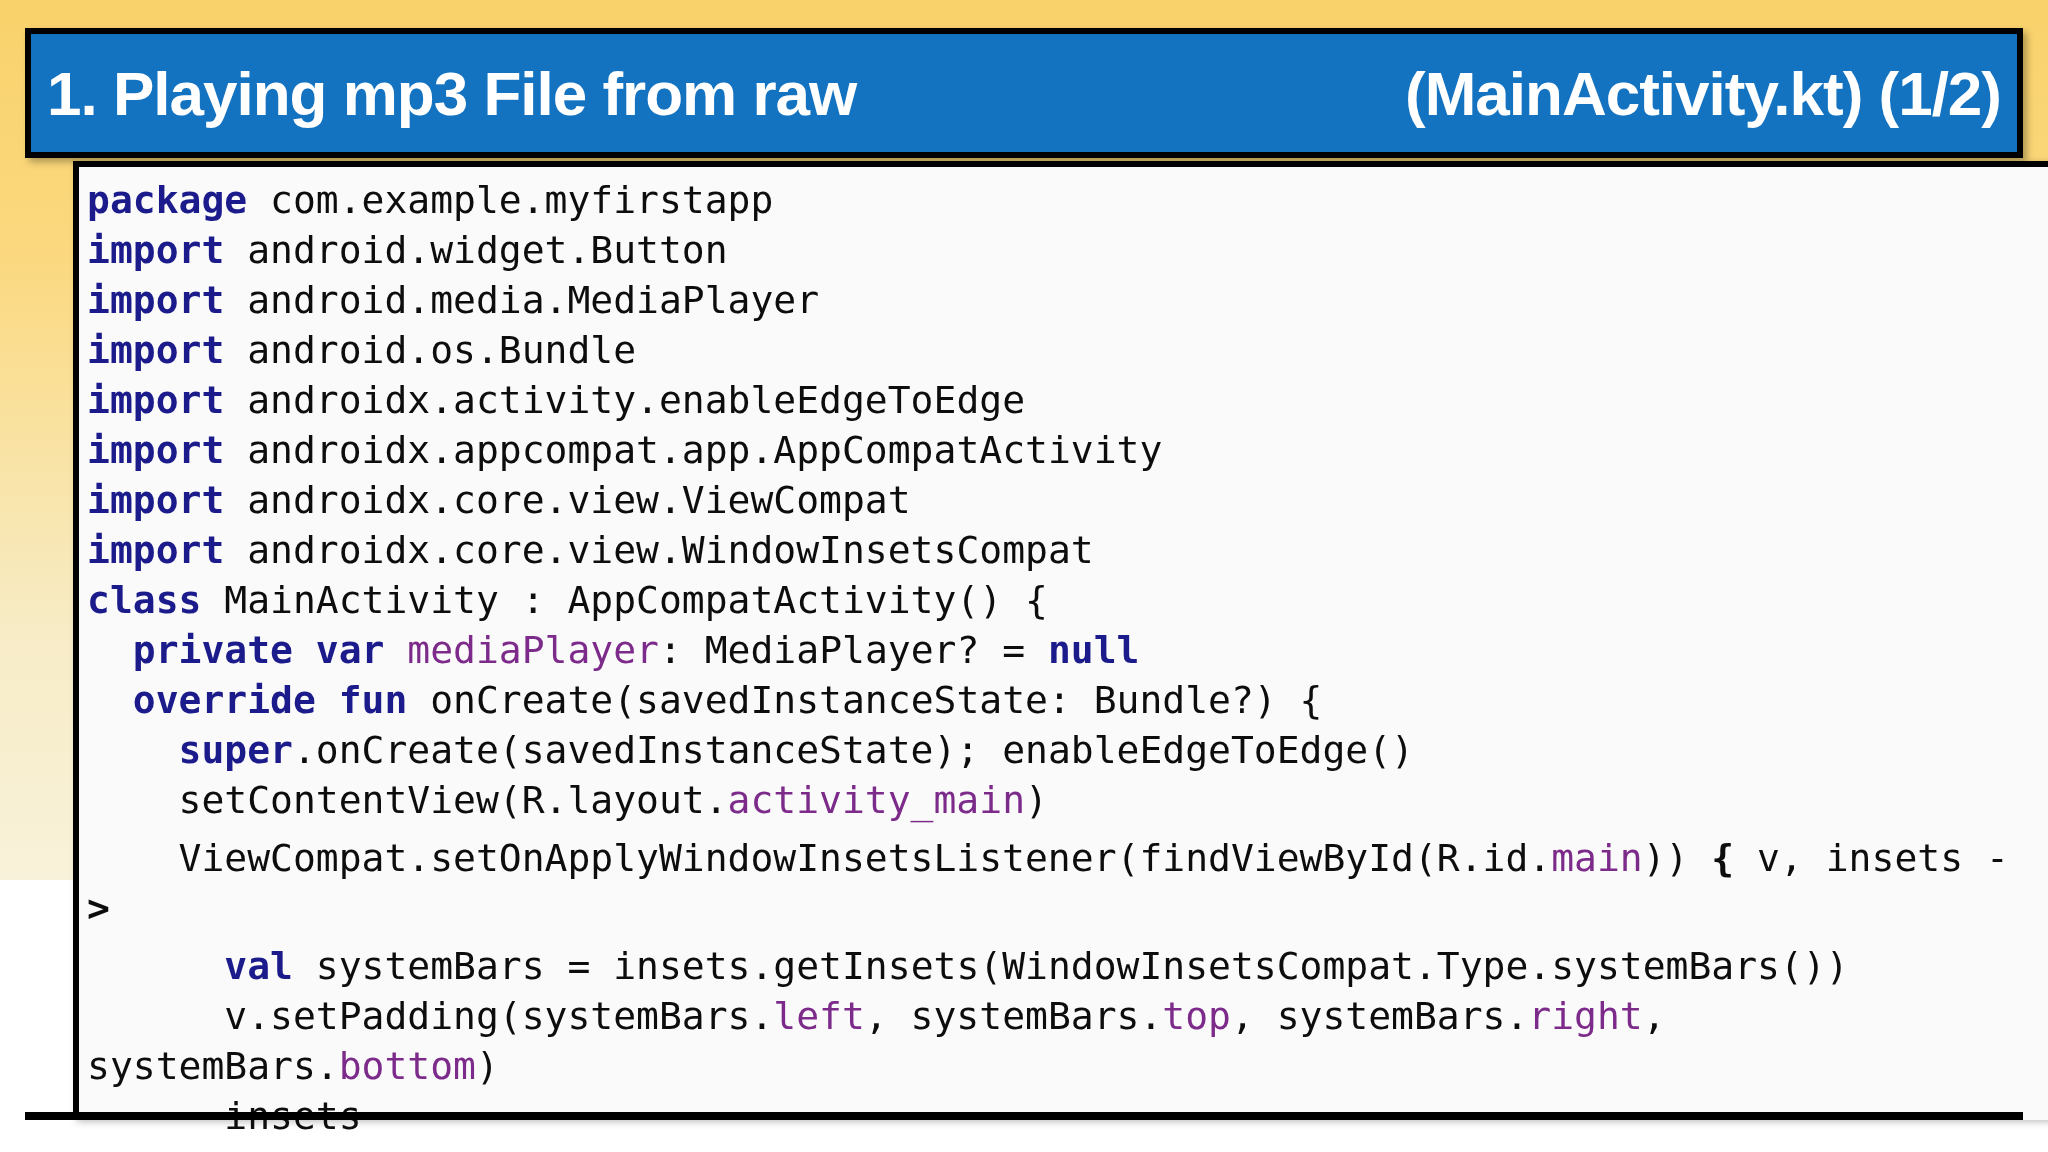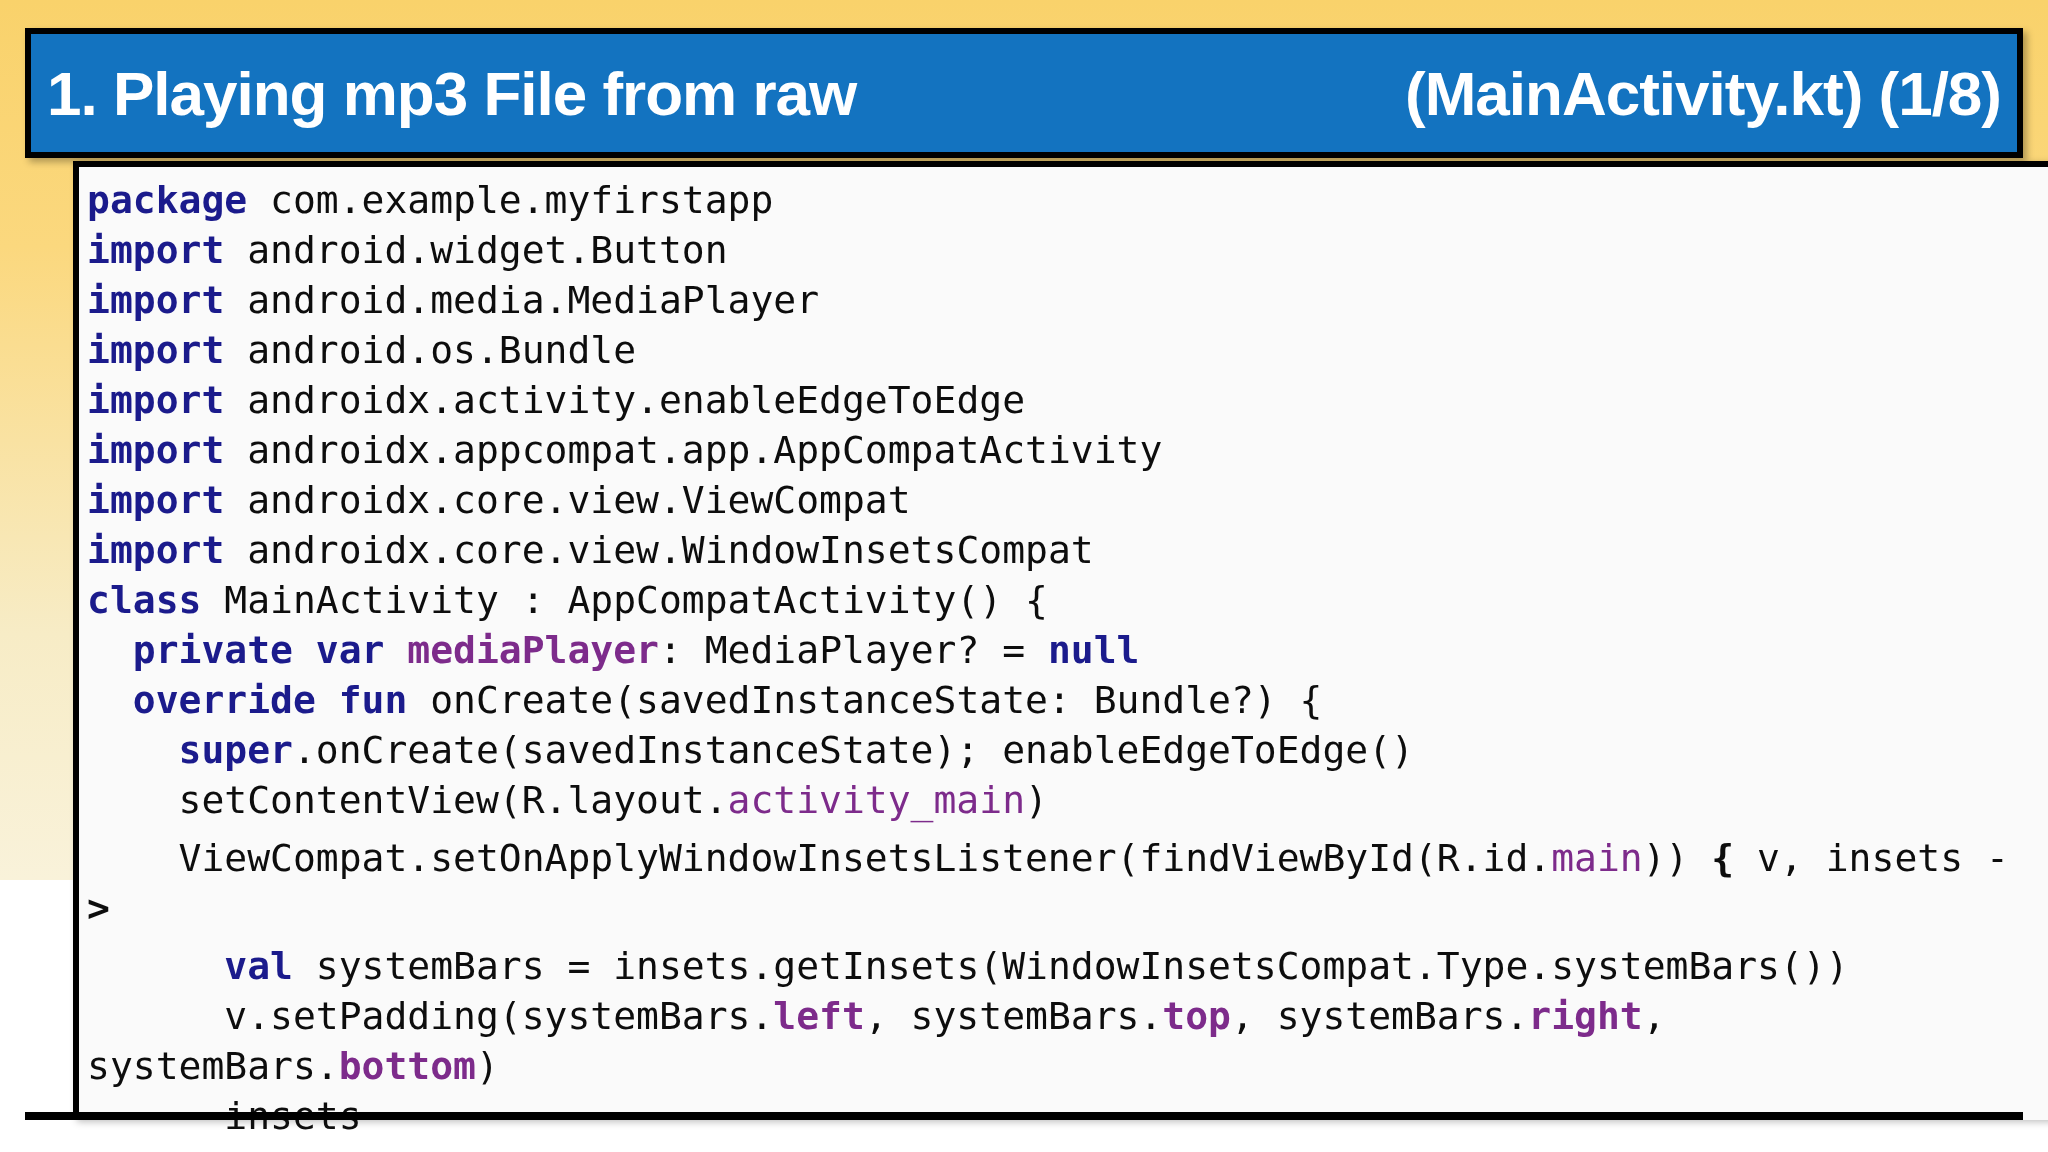--- a/index.html
+++ b/index.html
@@ -56,30 +56,30 @@
     padding: 8px 0 0 8px;
     font-family: "DejaVu Sans Mono", monospace;
     font-size: 38px;
     line-height: 50px;
     color: #0d0d0d;
     white-space: pre;
   }
   .row { height: 50px; }
   .row.gap { margin-top: 8px; }
   .s-kw     { color: var(--kw-color); font-weight: bold; }
-  .s-prop   { color: var(--prop-color); font-weight: bold; }
+  .s-prop   { color: var(--prop-color); font-weight: normal; }
   .s-propit { color: var(--prop-color); }
   .s-it     { }
   .s-b      { font-weight: bold; }
 </style>
 </head>
 <body>
 
 <div class="slide">
   <div class="titlebar" style="background: rgb(19, 115, 192);">
     <span>1. Playing mp3 File from raw</span>
-    <span>(MainActivity.kt) (1/8)</span>
+    <span>(MainActivity.kt) (1/2)</span>
   </div>
   <div class="codebox" style="background: rgb(250, 250, 250);">
     <pre class="code" id="code"><div class="row"><span class="s-kw">package</span><span class="s-p"> com.example.myfirstapp</span></div><div class="row"><span class="s-kw">import</span><span class="s-p"> android.widget.Button</span></div><div class="row"><span class="s-kw">import</span><span class="s-p"> android.media.MediaPlayer</span></div><div class="row"><span class="s-kw">import</span><span class="s-p"> android.os.Bundle</span></div><div class="row"><span class="s-kw">import</span><span class="s-p"> androidx.activity.enableEdgeToEdge</span></div><div class="row"><span class="s-kw">import</span><span class="s-p"> androidx.appcompat.app.AppCompatActivity</span></div><div class="row"><span class="s-kw">import</span><span class="s-p"> androidx.core.view.ViewCompat</span></div><div class="row"><span class="s-kw">import</span><span class="s-p"> androidx.core.view.WindowInsetsCompat</span></div><div class="row"><span class="s-kw">class</span><span class="s-p"> MainActivity : AppCompatActivity() {</span></div><div class="row"><span class="s-p">  </span><span class="s-kw">private var</span><span class="s-prop"> mediaPlayer</span><span class="s-p">: MediaPlayer? = </span><span class="s-kw">null</span></div><div class="row"><span class="s-p">  </span><span class="s-kw">override fun</span><span class="s-p"> onCreate(savedInstanceState: Bundle?) {</span></div><div class="row"><span class="s-p">    </span><span class="s-kw">super</span><span class="s-p">.onCreate(savedInstanceState); </span><span class="s-it">enableEdgeToEdge</span><span class="s-p">()</span></div><div class="row"><span class="s-p">    setContentView(R.layout.</span><span class="s-propit">activity_main</span><span class="s-p">)</span></div><div class="row gap"><span class="s-p">    ViewCompat.setOnApplyWindowInsetsListener(findViewById(R.id.</span><span class="s-propit">main</span><span class="s-p">)) </span><span class="s-b">{</span><span class="s-p"> v, insets -</span></div><div class="row"><span class="s-b">&gt;</span></div><div class="row gap"><span class="s-p">      </span><span class="s-kw">val</span><span class="s-p"> systemBars = insets.getInsets(WindowInsetsCompat.Type.systemBars())</span></div><div class="row"><span class="s-p">      v.setPadding(systemBars.</span><span class="s-prop">left</span><span class="s-p">, systemBars.</span><span class="s-prop">top</span><span class="s-p">, systemBars.</span><span class="s-prop">right</span><span class="s-p">,</span></div><div class="row"><span class="s-p">systemBars.</span><span class="s-prop">bottom</span><span class="s-p">)</span></div><div class="row"><span class="s-p">      insets</span></div></pre>
   </div>
   <div class="bottom-rule"></div>
 </div>
 
 </body></html>

